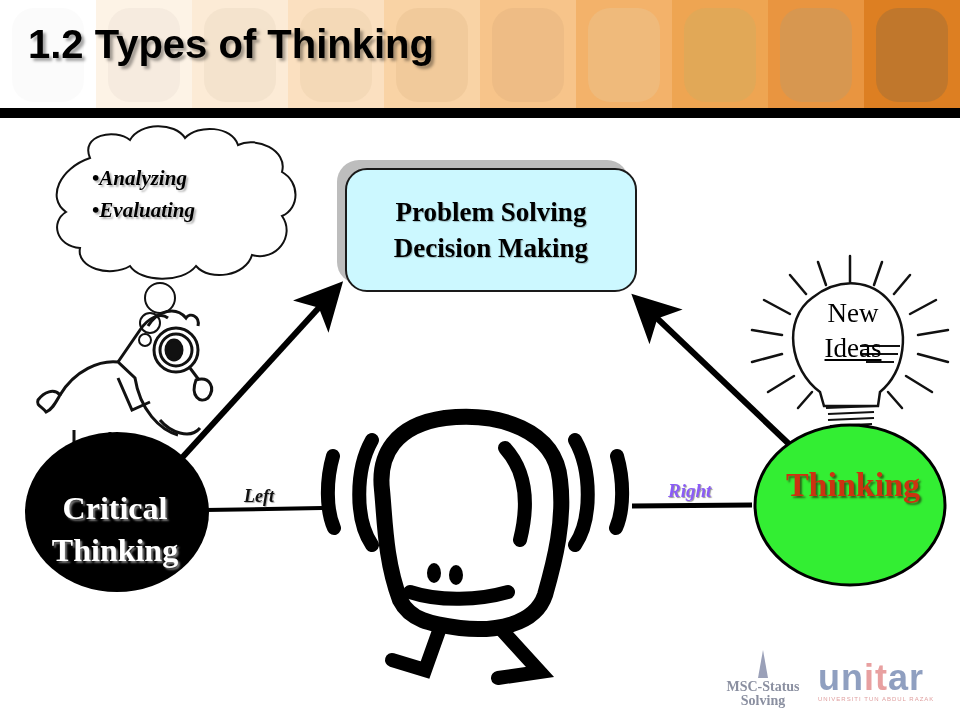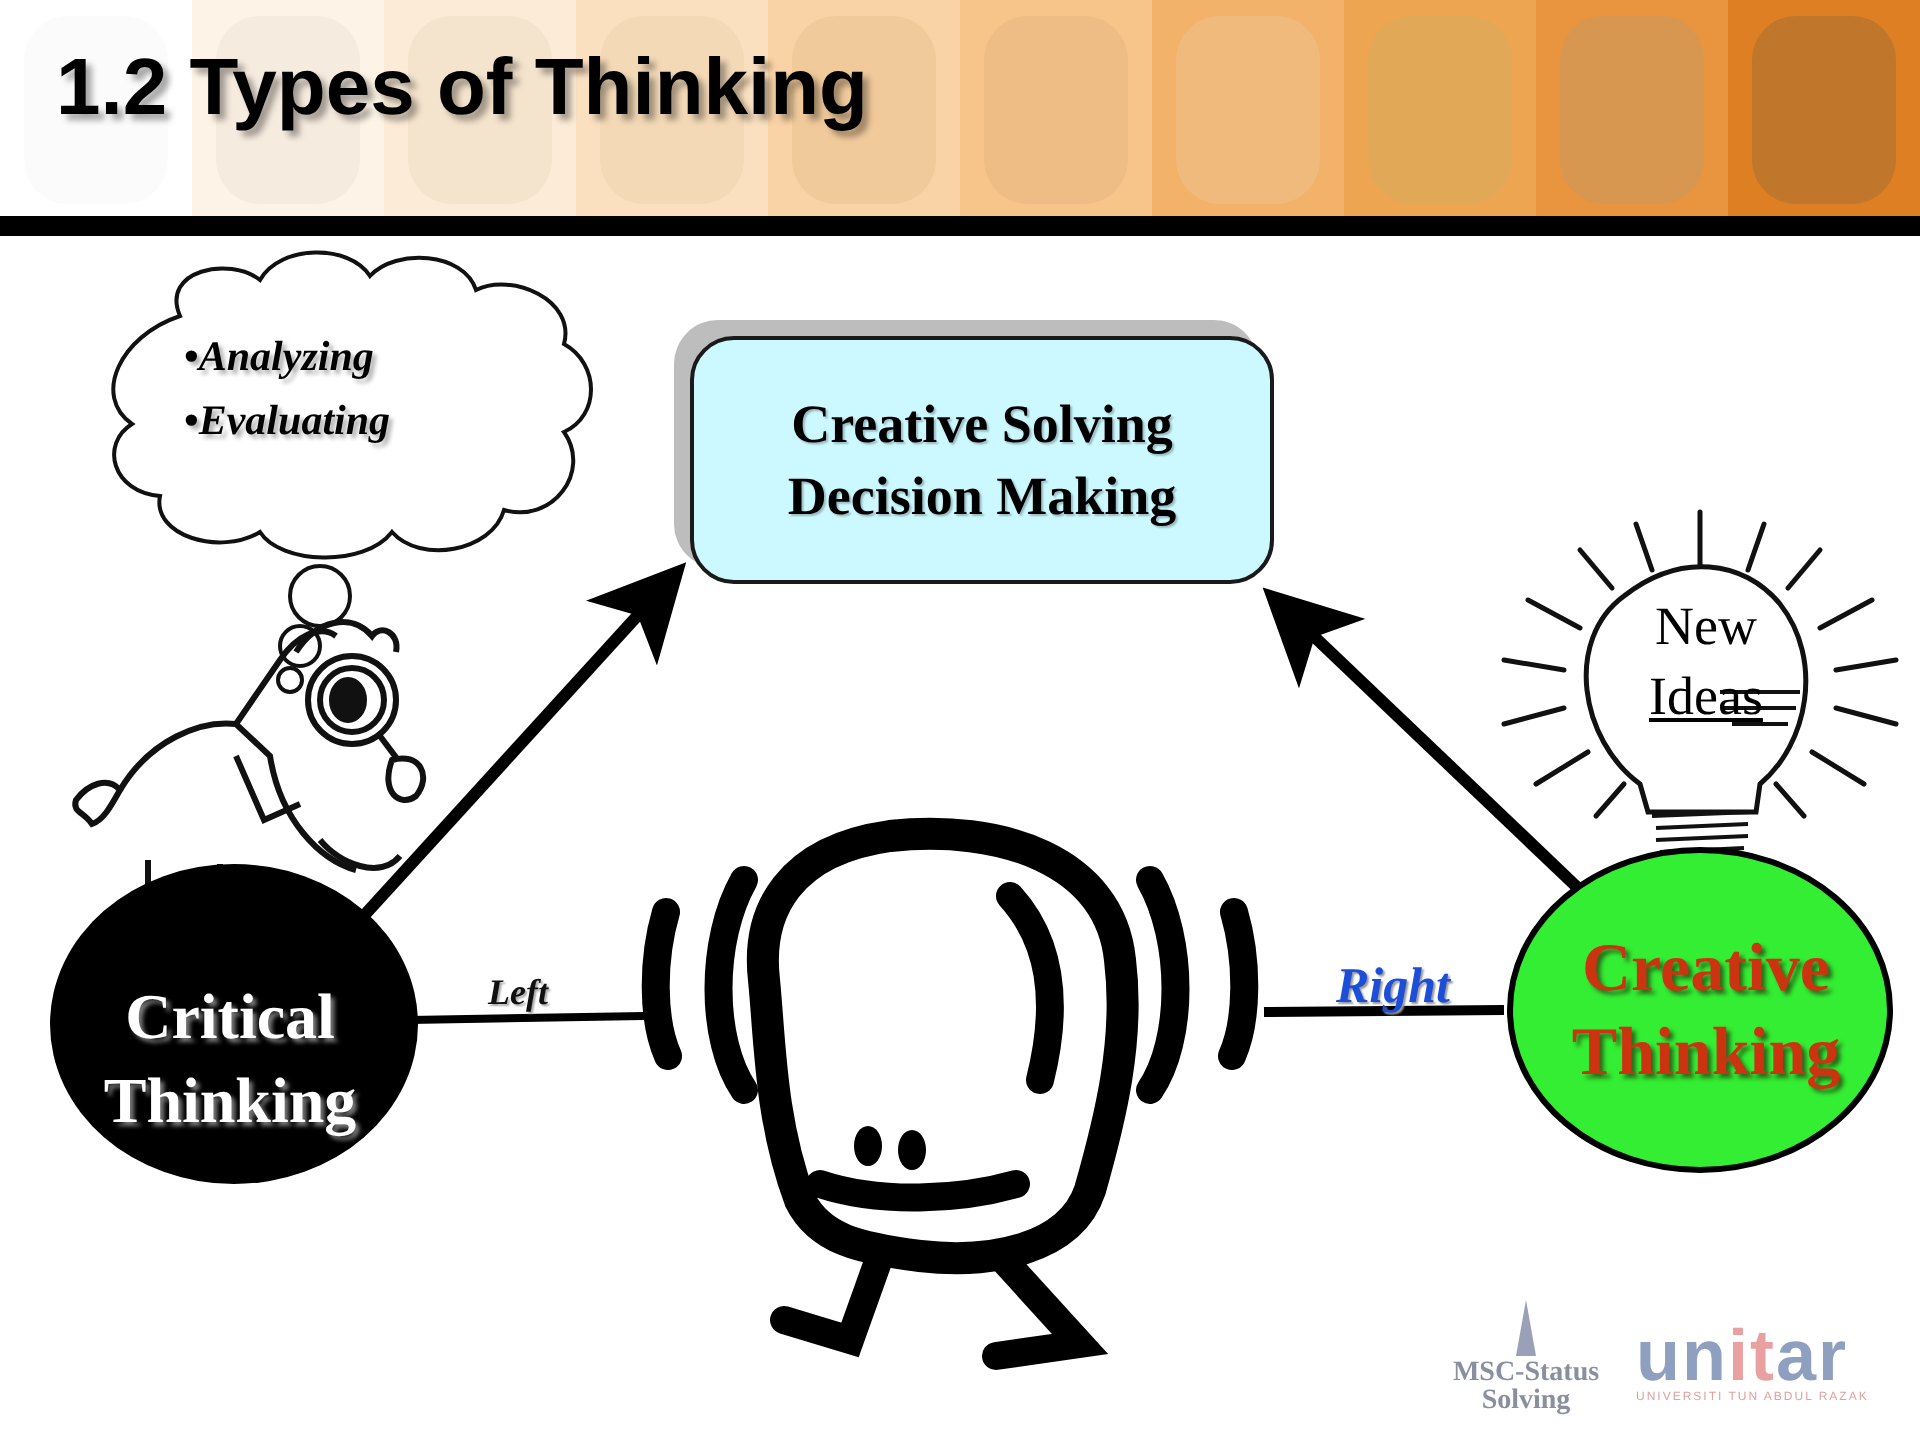--- a/index.html
+++ b/index.html
@@ -10,21 +10,21 @@
   .hbar { position:absolute; left:0; top:108px; width:960px; height:10px; background:#000; }
   .title { position:absolute; left:28px; top:22px; font-family:"Liberation Sans", sans-serif; font-weight:bold; font-size:40px; color:#000; text-shadow:3px 3px 3px rgba(0,0,0,0.35); letter-spacing:0px; white-space:nowrap; }
   svg.diagram { position:absolute; left:0; top:0; }
   .cloud-list { position:absolute; left:92px; top:162px; font-family:"Liberation Serif", serif; font-style:italic; font-weight:bold; font-size:21px; line-height:32px; color:#000; text-shadow:2px 2px 2px rgba(0,0,0,0.3); }
   .cloud-list div::before { content:"\2022 "; font-style:normal; }
   .ps-box { position:absolute; left:345px; top:168px; width:288px; height:120px; background:#ccf8ff; border:2px solid #1a1a1a; border-radius:22px; box-shadow:-8px -8px 0 #bdbdbd; display:flex; flex-direction:column; align-items:center; justify-content:center; font-family:"Liberation Serif", serif; font-weight:bold; font-size:27px; line-height:36px; color:#000; text-shadow:1px 1px 1px rgba(0,0,0,0.25); }
   .bulb-text { position:absolute; left:812px; top:296px; width:82px; text-align:center; font-family:"Liberation Serif", serif; font-size:27px; line-height:35px; color:#000; }
   .critical-text { position:absolute; left:30px; top:474px; width:170px; text-align:center; font-family:"Liberation Serif", serif; font-weight:bold; font-size:32px; line-height:42px; color:#fff; text-shadow:2px 2px 2px #777;margin-top:13px; }
   .creative-text { position:absolute; left:768px; top:464px; width:170px; text-align:center; font-family:"Liberation Serif", serif; font-weight:bold; font-size:34px; line-height:42px; color:#cc3311; text-shadow:2px 2px 2px #2a6a1a; }
   .left-label { position:absolute; left:244px; top:486px; font-family:"Liberation Serif", serif; font-style:italic; font-weight:bold; font-size:18px; color:#111; text-shadow:1px 1px 1px #aaa; }
-  .right-label { position:absolute; left:668px; top:480px; font-family:"Liberation Serif", serif; font-style:italic; font-weight:bold; font-size:25px; color:#1d4ed8; text-shadow:1px 1px 1px #999; }
+  .right-label { position:absolute; left:668px; top:480px; font-family:"Liberation Serif", serif; font-style:italic; font-weight:bold; font-size:19px; color:#8b5cf6; text-shadow:1px 1px 1px #999; }
   .msc-logo { position:absolute; left:718px; top:650px; width:90px; text-align:center; font-family:"Liberation Serif", serif; color:#8a8fa0; font-size:14px; line-height:14px;font-weight:bold; }
   .msc-logo .spire { width:0; height:0; margin:0 auto 2px auto; border-left:5px solid transparent; border-right:5px solid transparent; border-bottom:28px solid #9aa0b8; }
   .unitar { position:absolute; left:818px; top:660px; width:134px; }
   .unitar .word { font-family:"Liberation Sans", sans-serif; font-weight:bold; font-size:36px; line-height:36px; color:#8f9fc0; letter-spacing:1px; }
   .unitar .word .it { color:#e8a0a0; }
   .unitar .sub { font-family:"Liberation Sans", sans-serif; font-size:6px; color:#e0a0a0; letter-spacing:1px; }
 </style>
 </head>
 <body>
 
@@ -146,35 +146,34 @@
     <ellipse cx="456" cy="575" rx="7" ry="10" fill="#000" stroke="none"></ellipse>
   </g>
 </svg>
 
 <div class="cloud-list">
   <div>Analyzing</div>
   <div>Evaluating</div>
 </div>
 
 <div class="ps-box">
-  <div>Creative Solving</div>
+  <div>Problem Solving</div>
   <div>Decision Making</div>
 </div>
 
 <div class="bulb-text">
   <div>New</div>
   <div style="text-decoration:underline;">Ideas</div>
 </div>
 
 <div class="critical-text">
   <div>Critical</div>
   <div>Thinking</div>
 </div>
 <div class="creative-text">
-  <div>Creative</div>
   <div>Thinking</div>
 </div>
 
 <div class="left-label">Left</div>
 <div class="right-label">Right</div>
 
 <div class="msc-logo">
   <div class="spire"></div>
   <div>MSC-Status</div>
   <div>Solving</div>

